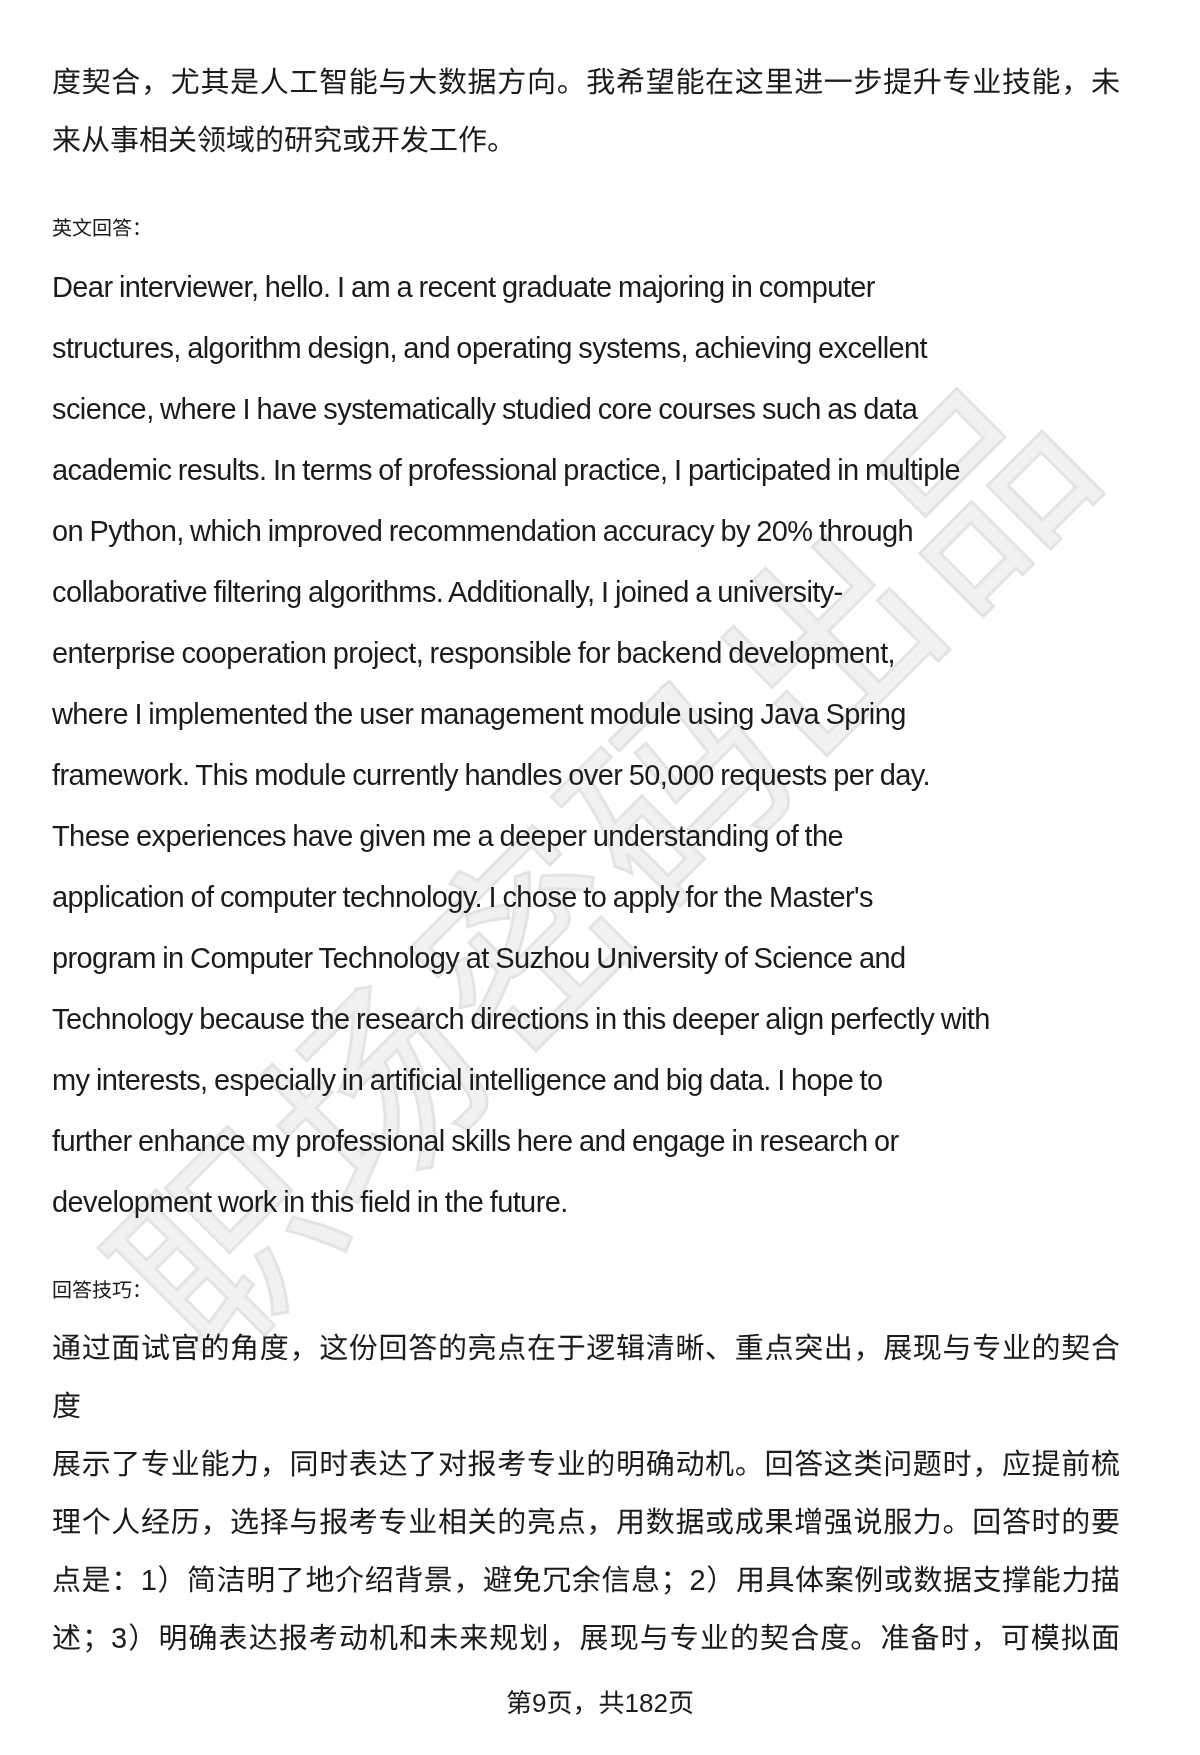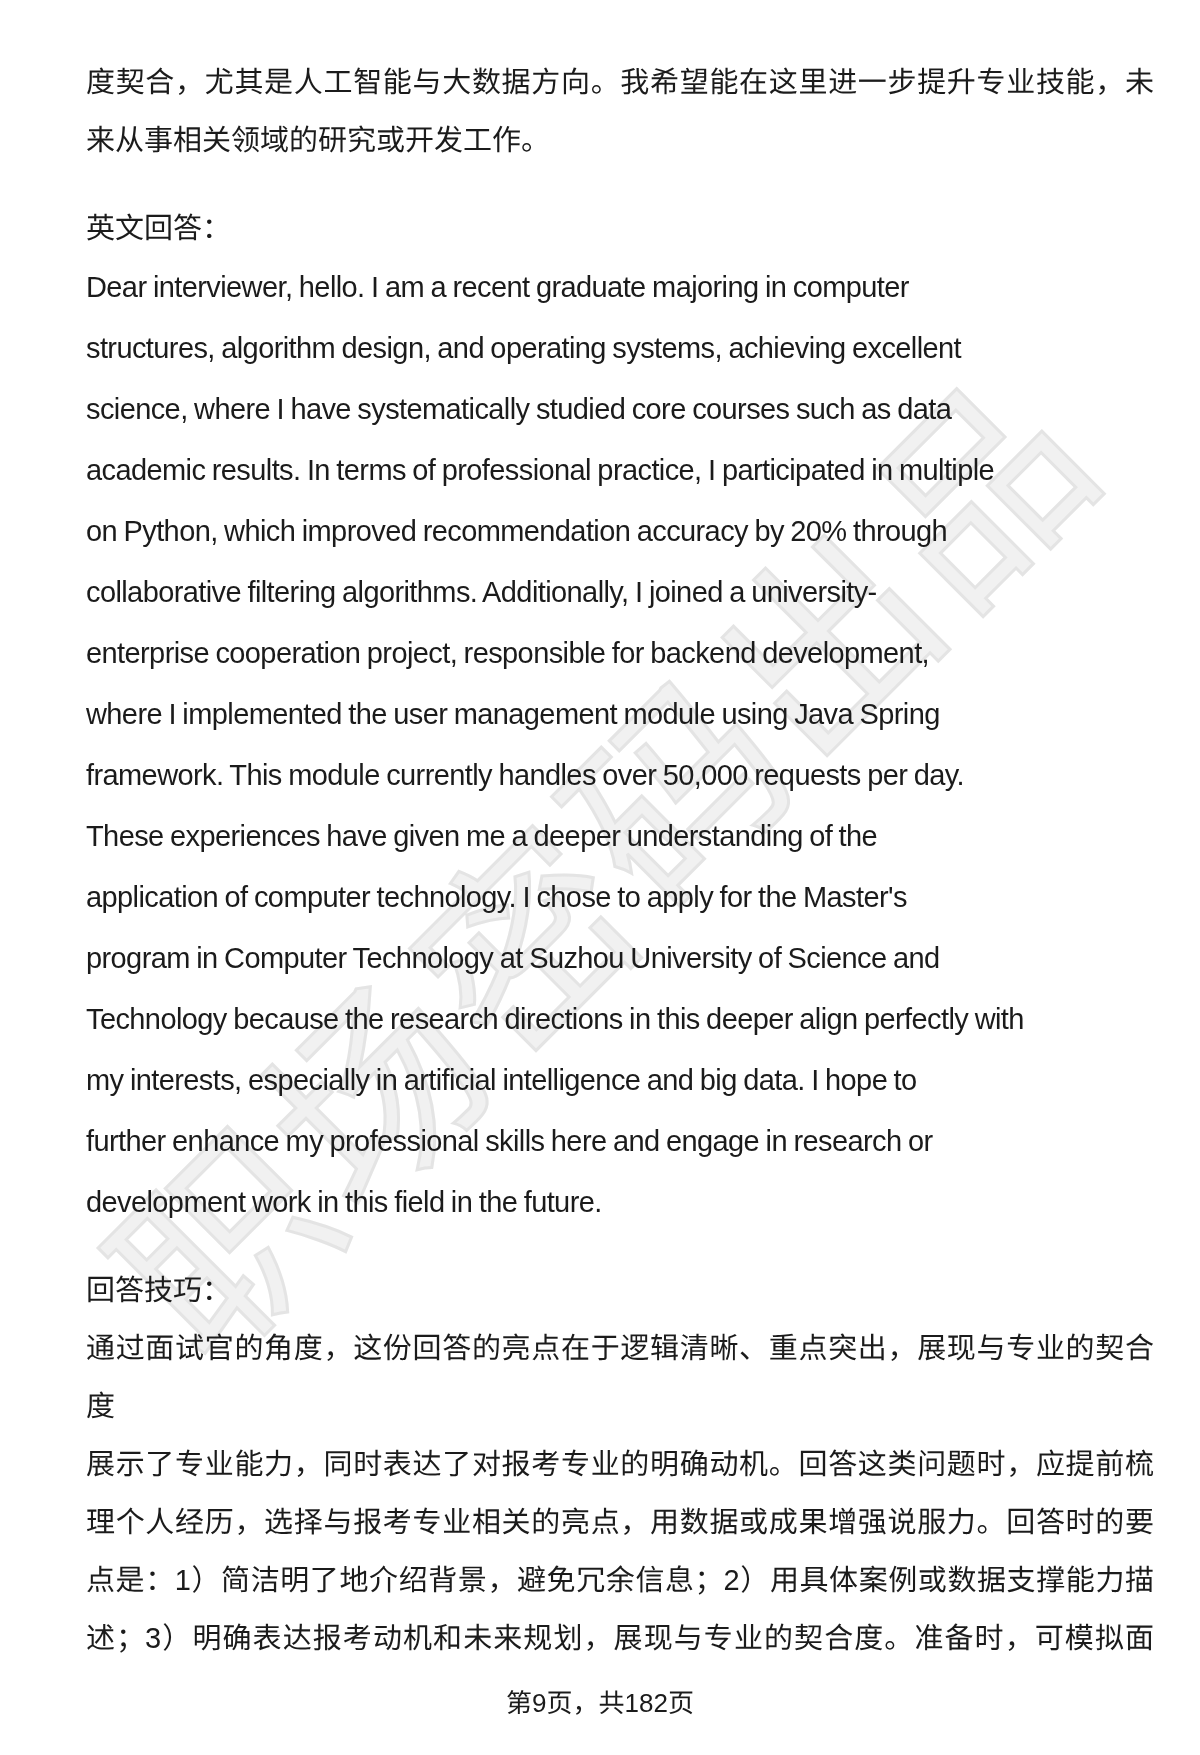--- a/index.html
+++ b/index.html
@@ -25,36 +25,36 @@
     letter-spacing: 8px;
     white-space: nowrap;
     color: #f1f1f1;
     -webkit-text-stroke: 3px #e4e4e4;
     z-index: 0;
     user-select: none;
     pointer-events: none;
   }
   .content {
     position: absolute;
-    left: 86px;
+    left: 52px;
     top: 53px;
     width: 1068px;
     z-index: 1;
   }
   .para-cn .line {
     font-size: 29px;
     line-height: 58px;
     text-align: justify;
     text-align-last: justify;
   }
   .para-cn .line.last {
     text-align-last: left;
   }
   .heading {
-    font-size: 29px;
+    font-size: 20px;
     line-height: 58px;
     text-align: left;
   }
   .para-en .line {
     font-size: 29px;
     line-height: 61px;
     text-align: left;
     white-space: nowrap;
     letter-spacing: -0.6px;
     word-spacing: -1px;

